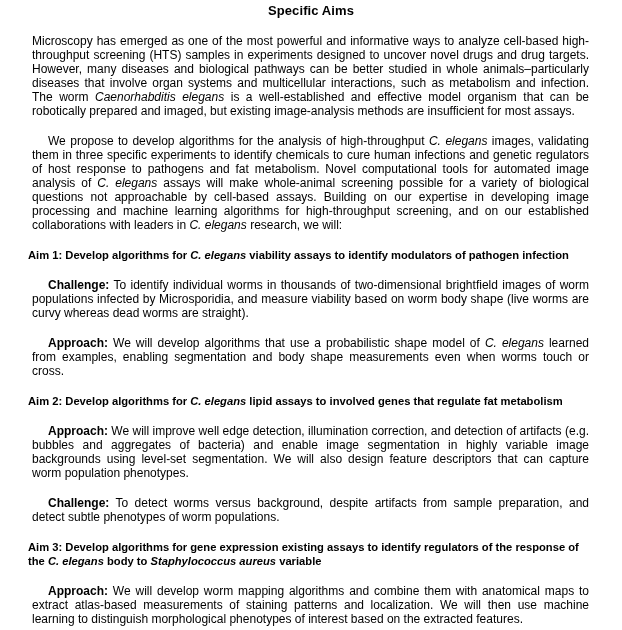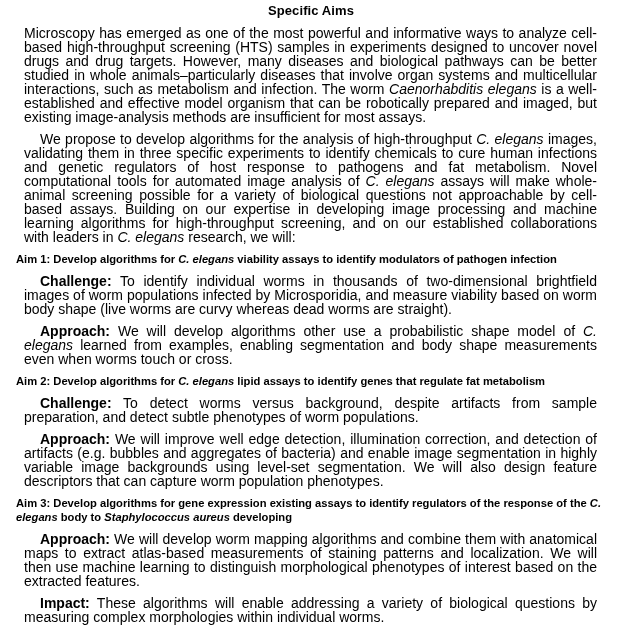--- a/index.html
+++ b/index.html
@@ -32,35 +32,35 @@
     padding-top: 4px;
     padding-bottom: 0px;
     letter-spacing: 0.1px;
   }
   .body-col {
     padding: 0 17px 0 16px;
     box-sizing: border-box;
     width: 622px;
   }
   p.para {
-    margin: 8px;
-    font-size: 14px;
+    margin: 16px;
+    font-size: 12px;
     line-height: 14px;
     text-align: justify;
     text-justify: inter-word;
     hyphens: none;
   }
   p.indent {
     text-indent: 16px;
   }
   p.gap-before {
     margin-top: 14px;
   }
   p.aim-head {
-    margin: 0;
+    margin: 12px;
     font-size: 11.2px;
     line-height: 14px;
     font-weight: bold;
     text-align: left;
   }
   .lead {
     font-weight: bold;
   }
   i, .ital {
     font-style: italic;
@@ -78,22 +78,22 @@
 
 <div id="page">
 
   <h1 class="doc-title">Specific Aims</h1>
 
   <div class="body-col" id="body-col">
       <p class="para"><span>Microscopy has emerged as one of the most powerful and informative ways to analyze cell-based high-throughput screening (HTS) samples in experiments designed to uncover novel drugs and drug targets. However, many diseases and biological pathways can be better studied in whole animals–particularly diseases that involve organ systems and multicellular interactions, such as metabolism and infection.  The worm </span><i>Caenorhabditis elegans</i><span> is a well-established and effective model organism that can be robotically prepared and imaged, but existing image-analysis methods are insufficient for most assays.</span></p>
       <p class="para indent"><span>We propose to develop algorithms for the analysis of high-throughput </span><i>C. elegans</i><span> images, validating them in three specific experiments to identify chemicals to cure human infections and genetic regulators of host response to pathogens and fat metabolism. Novel computational tools for automated image analysis of </span><i>C. elegans</i><span> assays will make whole-animal screening possible for a variety of biological questions not approachable by cell-based assays.  Building on our expertise in developing image processing and machine learning algorithms for high-throughput screening, and on our established collaborations with leaders in </span><i>C. elegans</i><span> research, we will:</span></p>
       <p class="aim-head gap-before"><span class="lead">Aim 1: Develop algorithms for </span><i>C. elegans</i><span class="lead"> viability assays to identify modulators of pathogen infection</span></p>
       <p class="para indent"><span class="lead">Challenge:</span><span> To identify individual worms in thousands of two-dimensional brightfield images of worm populations infected by Microsporidia, and measure viability based on worm body shape (live worms are curvy whereas dead worms are straight).</span></p>
-      <p class="para indent"><span class="lead">Approach:</span><span>  We will develop algorithms other use a probabilistic shape model of </span><i>C. elegans</i><span> learned from examples, enabling segmentation and body shape measurements even when worms touch or cross.</span></p>
-      <p class="aim-head gap-before"><span class="lead">Aim 2: Develop algorithms for </span><i>C. elegans</i><span class="lead"> lipid assays to identify genes that regulate fat metabolism</span></p>
+      <p class="para indent"><span class="lead">Approach:</span><span>  We will develop algorithms that use a probabilistic shape model of </span><i>C. elegans</i><span> learned from examples, enabling segmentation and body shape measurements even when worms touch or cross.</span></p>
+      <p class="aim-head gap-before"><span class="lead">Aim 2: Develop algorithms for </span><i>C. elegans</i><span class="lead"> lipid assays to involved genes that regulate fat metabolism</span></p>
+      <p class="para indent"><span class="lead">Approach:</span><span> We will improve well edge detection, illumination correction, and detection of artifacts (e.g. bubbles and aggregates of bacteria) and enable image segmentation in highly variable image backgrounds using level-set segmentation. We will also design feature descriptors that can capture worm population phenotypes.</span></p>
       <p class="para indent"><span class="lead">Challenge:</span><span>  To detect worms versus background, despite artifacts from sample preparation, and detect subtle phenotypes of worm populations.</span></p>
-      <p class="para indent"><span class="lead">Approach:</span><span> We will improve well edge detection, illumination correction, and detection of artifacts (e.g. bubbles and aggregates of bacteria) and enable image segmentation in highly variable image backgrounds using level-set segmentation. We will also design feature descriptors that can capture worm population phenotypes.</span></p>
-      <p class="aim-head gap-before"><span class="lead">Aim 3: Develop algorithms for gene expression existing assays to identify regulators of the response of the </span><i>C. elegans</i><span class="lead"> body to </span><i>Staphylococcus aureus</i><span class="lead"> developing</span></p>
+      <p class="aim-head gap-before"><span class="lead">Aim 3: Develop algorithms for gene expression existing assays to identify regulators of the response of the </span><i>C. elegans</i><span class="lead"> body to </span><i>Staphylococcus aureus</i><span class="lead"> variable</span></p>
       <p class="para indent"><span class="lead">Approach:</span><span>  We will develop worm mapping algorithms and combine them with anatomical maps to extract atlas-based measurements of staining patterns and localization.  We will then use machine learning to distinguish morphological phenotypes of interest based on the extracted features.</span></p>
       <p class="para indent"><span class="lead">Impact:</span><span>  These algorithms will enable addressing a variety of biological questions by measuring complex morphologies within individual worms.</span></p>
     </div>
 
 </div>
 
 </body></html>

